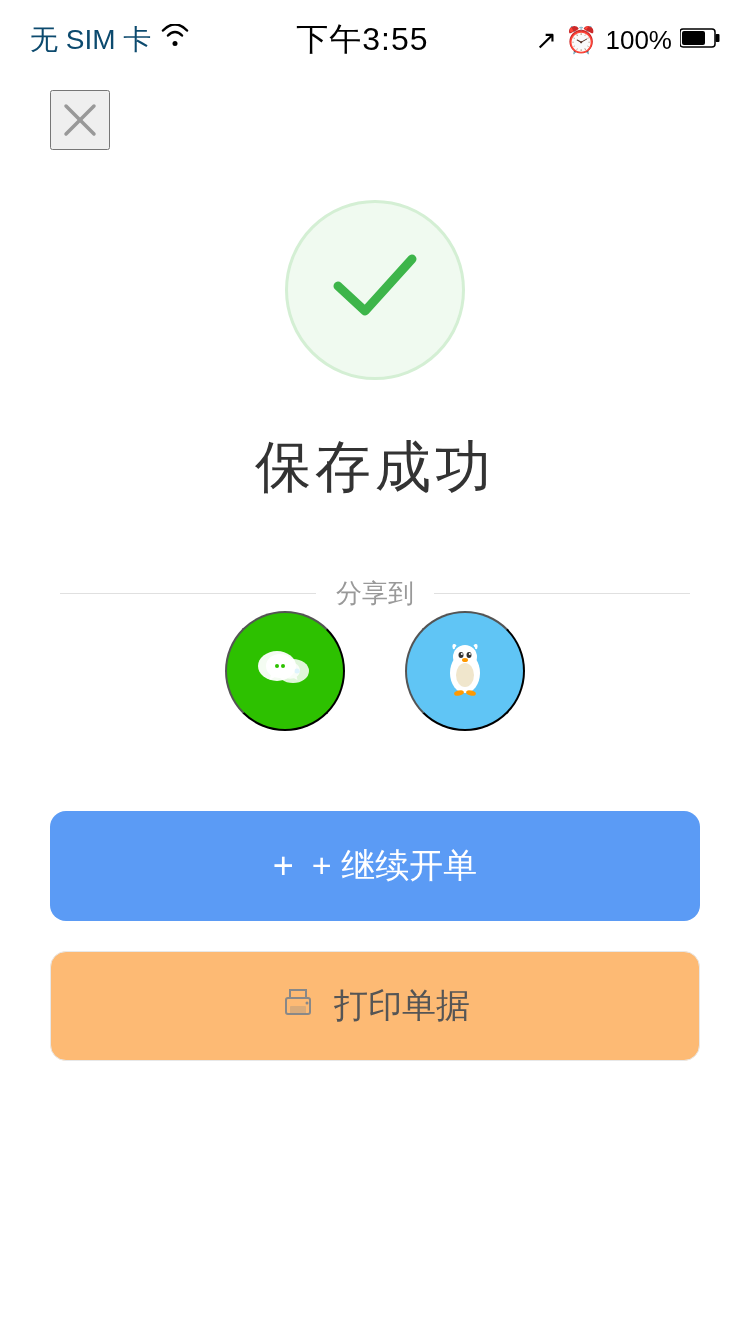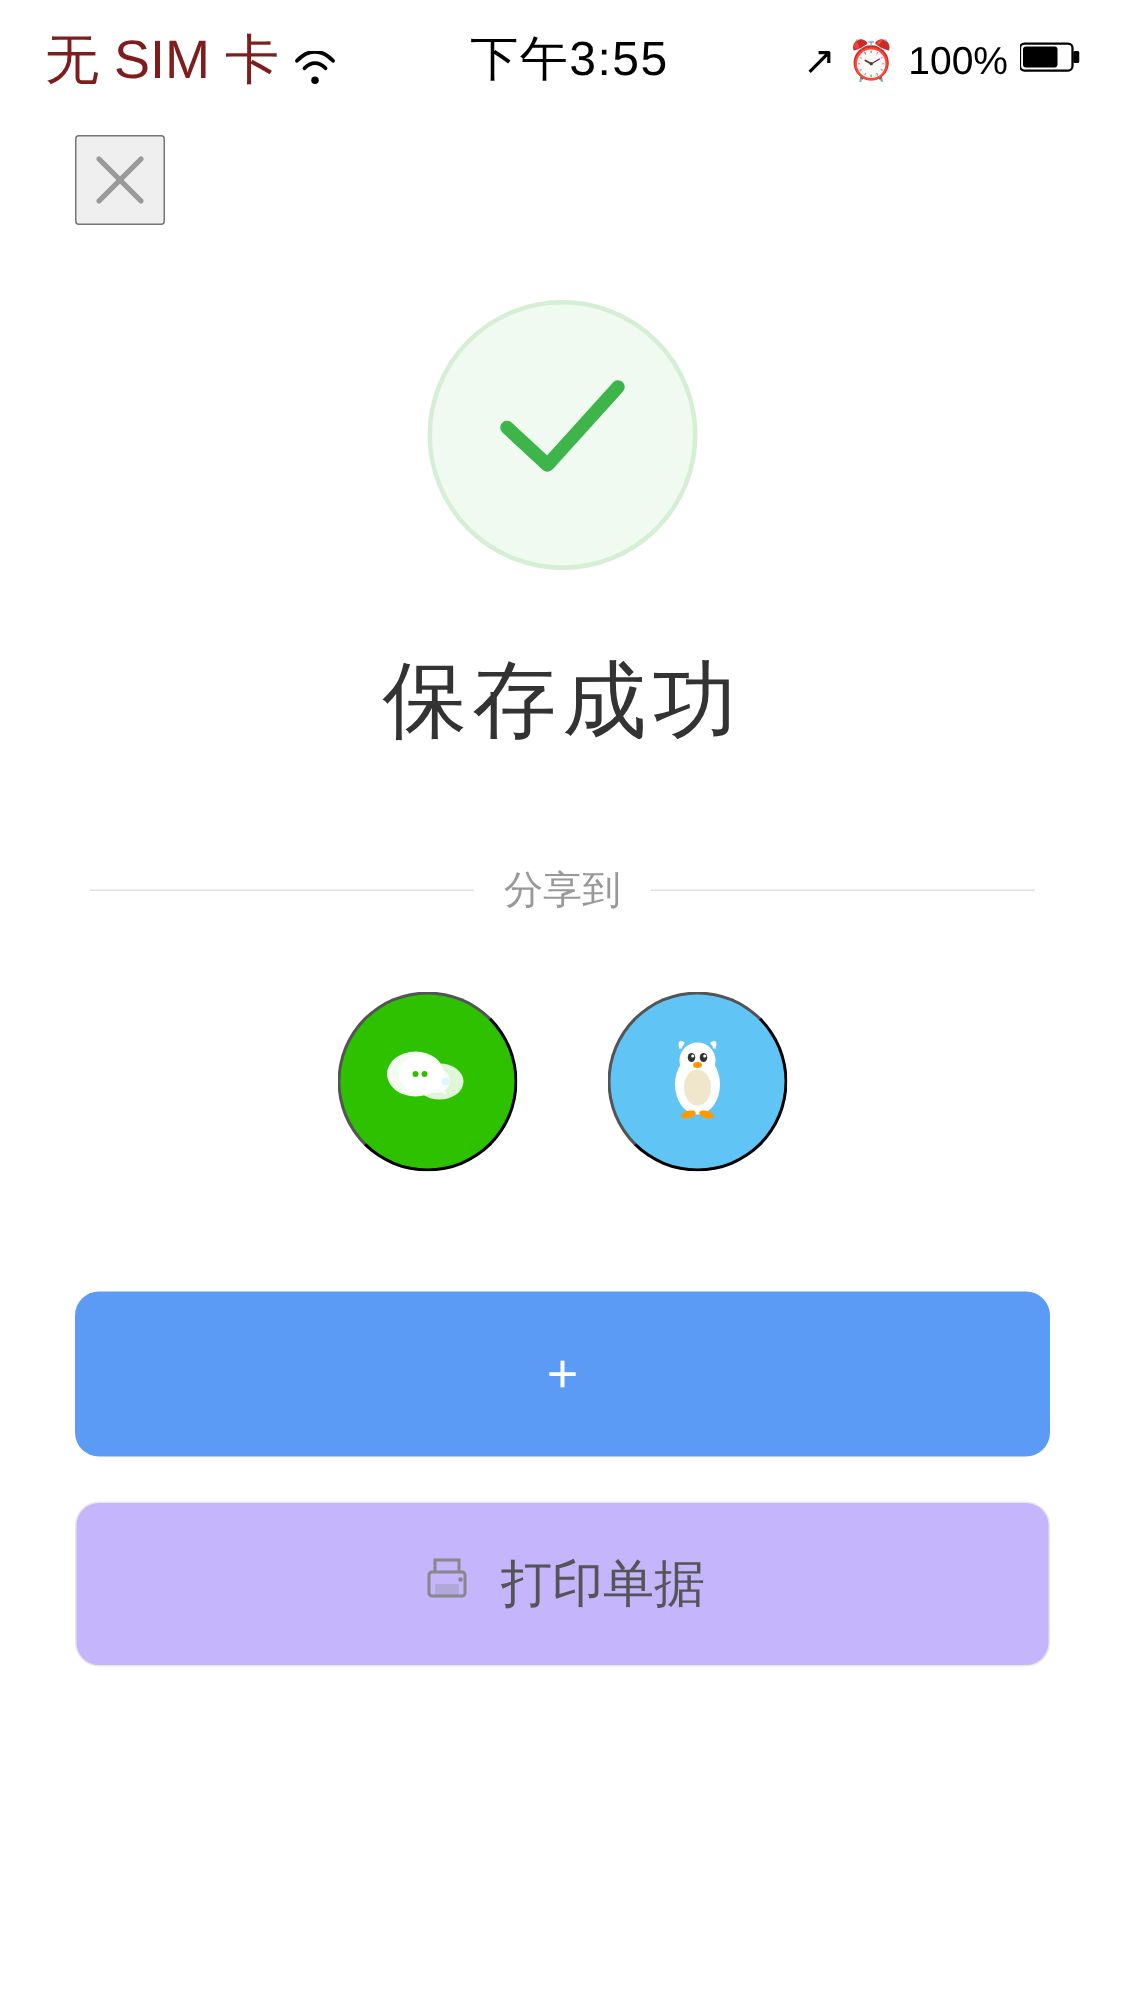--- a/index.html
+++ b/index.html
@@ -20,24 +20,24 @@
       height: 80px;
       display: flex;
       align-items: center;
       justify-content: space-between;
       padding: 0 30px;
       background: #fff;
     }
 
     .status-left {
       display: flex;
-      align-items: flex-end;
+      align-items: flex-start;
       gap: 10px;
-      font-size: 36px;
-      color: #7f1d1d;
+      font-size: 28px;
+      color: #0c4a6e;
     }
 
     .status-center {
       font-size: 32px;
       font-weight: 500;
       color: #000;
       letter-spacing: 1px;
     }
 
     .status-right {
@@ -102,21 +102,20 @@
       margin-bottom: 70px;
       letter-spacing: 4px;
     }
 
     
     .share-divider {
       width: 100%;
       display: flex;
       align-items: center;
       padding: 0 60px;
-      margin-bottom: 50px;
     }
 
     .divider-line {
       flex: 1;
       height: 1px;
       background: #e0e0e0;
     }
 
     .divider-text {
       font-size: 26px;
@@ -171,21 +170,21 @@
       border: none;
       outline: none;
     }
 
     .action-btn-primary {
       background: #5b9bf5;
       color: #fff;
     }
 
     .action-btn-secondary {
-      background: #c4b5fd;
+      background: #fdba74;
       color: #555;
       border: 1px solid #e8e8e8;
     }
 
     .btn-icon {
       font-size: 34px;
       color: inherit;
     }
 
     .btn-icon-secondary {
@@ -295,20 +294,21 @@
           <ellipse cx="28" cy="52" rx="5" ry="2.5" fill="#f90" transform="rotate(15,28,52)"></ellipse>
         </g>
       </svg>
     </button>
   </div>
 
   <div class="actions">
 
     <button class="action-btn action-btn-primary">
       <span style="font-size:36px; font-weight:300;">+</span>
+      <span style="font-size:34px;">+ 继续开单</span>
     </button>
 
     <button class="action-btn action-btn-secondary">
       <span class="btn-icon btn-icon-secondary">
         <svg width="36" height="36" viewBox="0 0 36 36" fill="none">
           <rect x="6" y="14" width="24" height="16" rx="2" stroke="#888" stroke-width="2" fill="none"></rect>
           <path d="M10 14V6h16v8" stroke="#888" stroke-width="2" fill="none"></path>
           <rect x="10" y="22" width="16" height="8" rx="1" fill="#888" opacity="0.3"></rect>
           <circle cx="27" cy="19" r="1.5" fill="#888"></circle>
         </svg>

